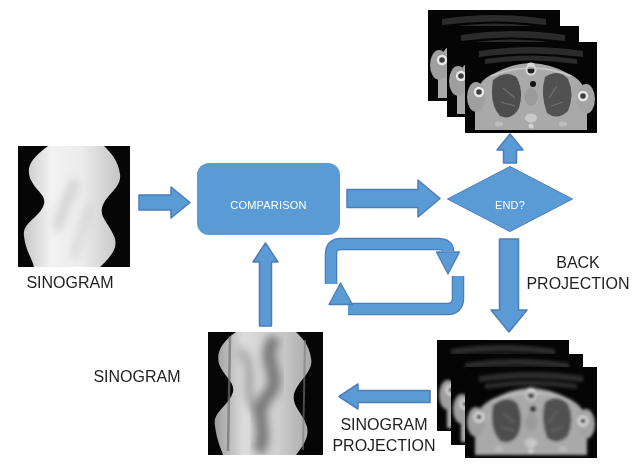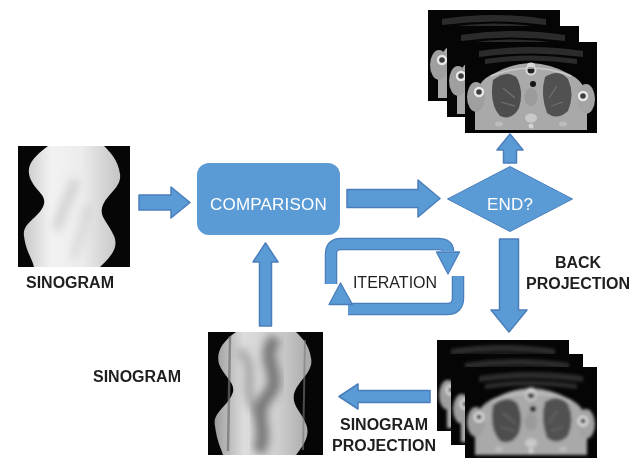--- a/index.html
+++ b/index.html
@@ -12,25 +12,25 @@
   *{margin:0;padding:0;box-sizing:border-box;}
   html,body{background:#888;}
   #canvas{
     position:relative;width:640px;height:470px;background:var(--background);
     font-family:"Liberation Sans",sans-serif;overflow:hidden;margin:0 auto;
   }
   .abs{position:absolute;}
   .img-frame{position:absolute;display:block;}
   .diagram-label{
     position:absolute;text-align:center;color:var(--text-dark);
-    font-size:16px;line-height:21px;font-weight:bold;letter-spacing:0px;
+    font-size:16px;line-height:21px;font-weight:normal;letter-spacing:0px;
   }
   .node-text{
     position:absolute;inset:0;display:flex;align-items:center;justify-content:center;
-    color:var(--text-light);font-size:17px;letter-spacing:.2px;margin-top:12px;
+    color:var(--text-light);font-size:11px;letter-spacing:.2px;margin-top:12px;
   }
   .process-box{
     position:absolute;background:var(--shape-fill);border-radius:12px;
   }
   .arrow-poly{fill:var(--shape-fill);stroke:var(--shape-border);stroke-width:1.5;stroke-linejoin:round;}
   .diamond-poly{fill:var(--shape-fill);stroke:var(--shape-border);stroke-width:1;stroke-linejoin:round;}
   .loop-under{fill:none;stroke:var(--shape-border);stroke-width:12.5;}
   .loop-over{fill:none;stroke:var(--shape-fill);stroke-width:10;}
   .loop-head{fill:var(--shape-fill);stroke:var(--shape-border);stroke-width:1.3;stroke-linejoin:round;}
   .loop-label{
@@ -203,16 +203,15 @@
 
   <div class="abs" style="left:322px;top:236px;width:146px;height:88px">
     <svg width="146" height="88" viewBox="0 0 146 88">
       <path class="loop-under" d="M9,48 L9,18 Q9,8 19,8 L116,8 Q126,8 126,15"></path>
       <path class="loop-over" d="M9,48 L9,18 Q9,8 19,8 L116,8 Q126,8 126,15"></path>
       <polygon class="loop-head" points="114.5,16 137.5,16 126,38"></polygon>
       <path class="loop-under" d="M136,40 L136,62 Q136,73 125,73 L26,73"></path>
       <path class="loop-over" d="M136,40 L136,62 Q136,73 125,73 L26,73"></path>
       <polygon class="loop-head" points="7,68.5 30.5,68.5 18.5,47"></polygon>
     </svg>
-    <div class="loop-label" style="left:24px;top:36px;width:98px">ITERATION</div>
   </div>
 
 </div>
 
 </body></html>

